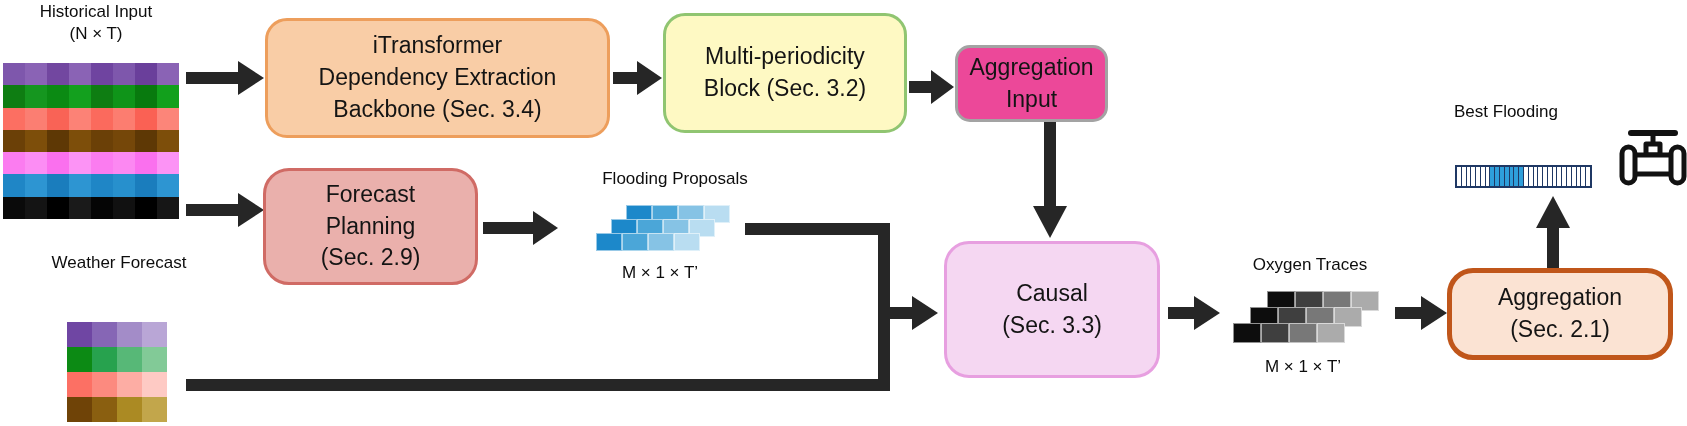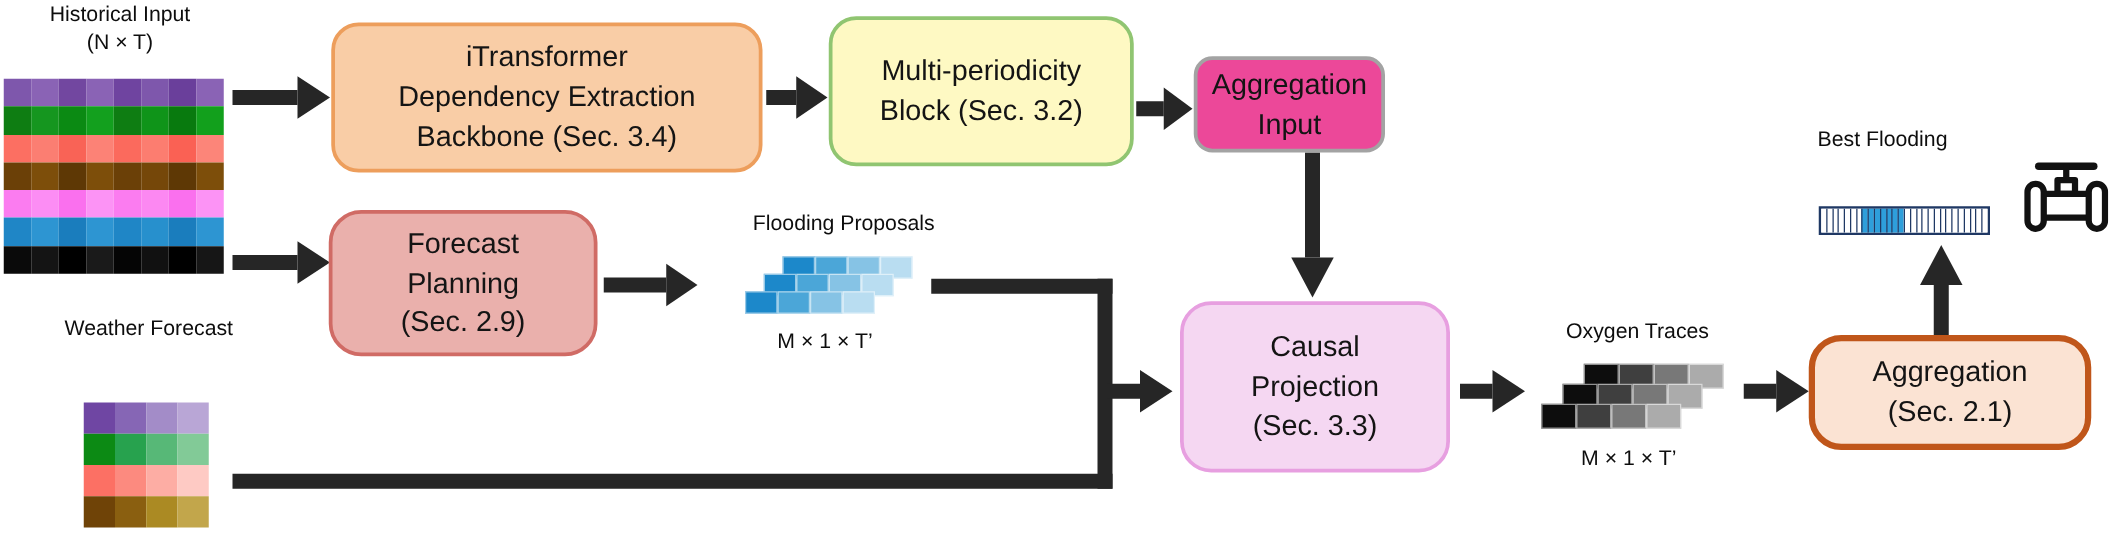--- a/index.html
+++ b/index.html
@@ -201,21 +201,20 @@
     <span>Aggregation</span>
     <span>Input</span>
   </div>
   <div class="box" id="box-heuristic" style="background: rgb(234, 176, 172); border-color: rgb(208, 107, 101);">
     <span>Forecast</span>
     <span>Planning</span>
     <span>(Sec. 2.9)</span>
   </div>
   <div class="box" id="box-causal" style="background: rgb(245, 215, 242); border-color: rgb(231, 159, 224);">
     <span>Causal</span>
-    <span>Projection</span>
     <span>(Sec. 3.3)</span>
   </div>
   <div class="box" id="box-opt" style="background: rgb(251, 227, 211); border-color: rgb(192, 86, 26);">
     <span>Aggregation</span>
     <span>(Sec. 2.1)</span>
   </div>
 
   <div class="lbl" id="lbl-flooding">Flooding Proposals</div>
   <div class="stack" id="stack-flooding">
       <div class="stack-row" style="left: 30px; top: 0px;">

